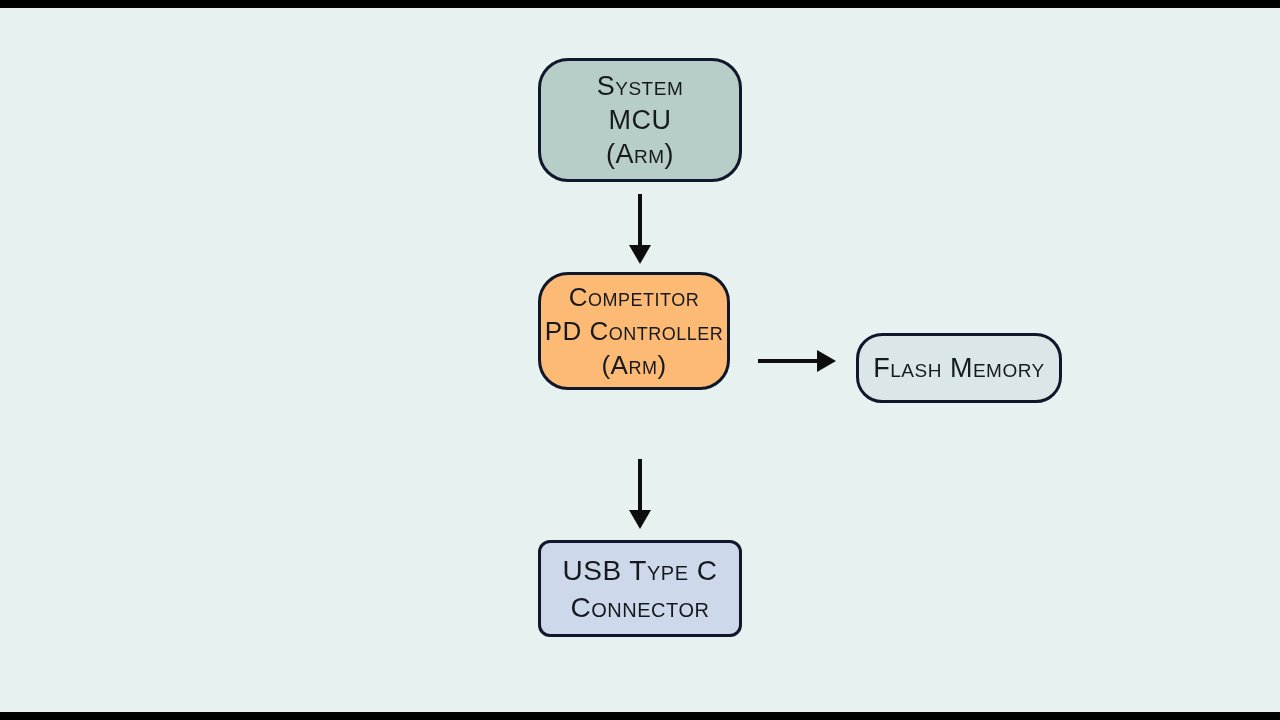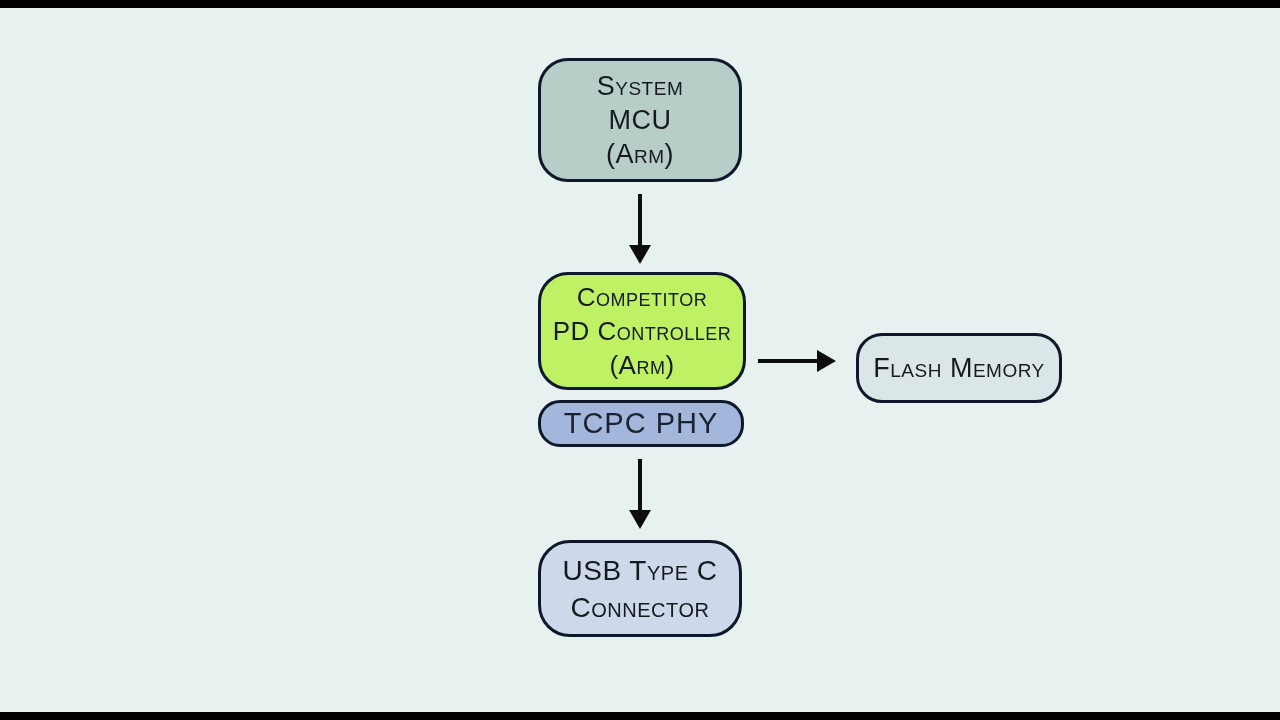--- a/index.html
+++ b/index.html
@@ -43,22 +43,22 @@
   .node.system-mcu {
     left: 538px; top: 58px;
     width: 204px; height: 124px;
     background: #b7cdc7;
     border-radius: 30px;
     font-size: 27px;
     line-height: 34px;
   }
   .node.competitor-pd {
     left: 538px; top: 272px;
-    width: 208px; height: 118px;
-    background: #bef264;
+    width: 192px; height: 118px;
+    background: #fdba74;
     border-radius: 30px;
     font-size: 26px;
     line-height: 34px;
   }
   .node.tcpc-phy {
     left: 538px; top: 400px;
     width: 206px; height: 47px;
     background: #a3b6dc;
     border-radius: 22px;
     font-size: 29px;
@@ -70,21 +70,21 @@
     left: 856px; top: 333px;
     width: 206px; height: 70px;
     background: #dae6e7;
     border-radius: 26px;
     font-size: 27px;
   }
   .node.usb-connector {
     left: 538px; top: 540px;
     width: 204px; height: 97px;
     background: #cdd8ea;
-    border-radius: 32px;
+    border-radius: 12px;
     font-size: 28px;
     line-height: 37px;
   }
 
   .arrow-shaft {
     position: absolute;
     background: #0d0d0d;
   }
   .arrow-head {
     position: absolute;
@@ -128,23 +128,20 @@
 
   <div class="arrow-shaft shaft-a"></div>
   <div class="arrow-head down head-a"></div>
 
   <div class="node competitor-pd">
     <span class="line">Competitor</span>
     <span class="line">PD Controller</span>
     <span class="line">(Arm)</span>
   </div>
 
-  <div class="node tcpc-phy">
-    <span class="line">TCPC PHY</span>
-  </div>
 
   <div class="arrow-shaft shaft-b"></div>
   <div class="arrow-head right head-b"></div>
 
   <div class="node flash-memory">
     <span class="line">Flash Memory</span>
   </div>
 
   <div class="arrow-shaft shaft-c"></div>
   <div class="arrow-head down head-c"></div>

